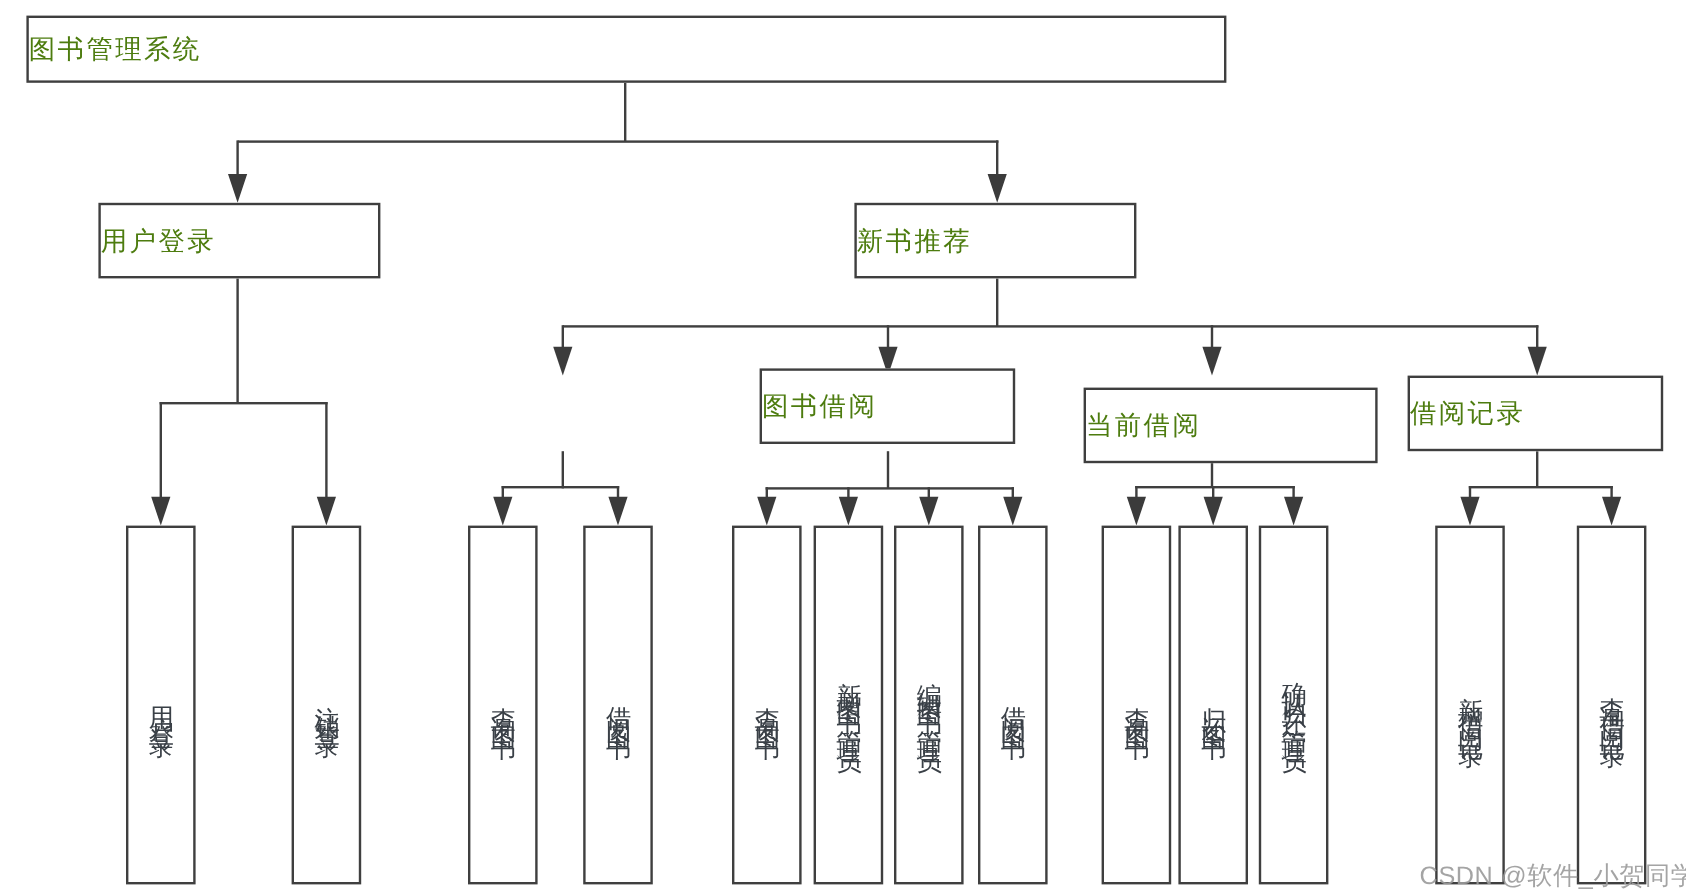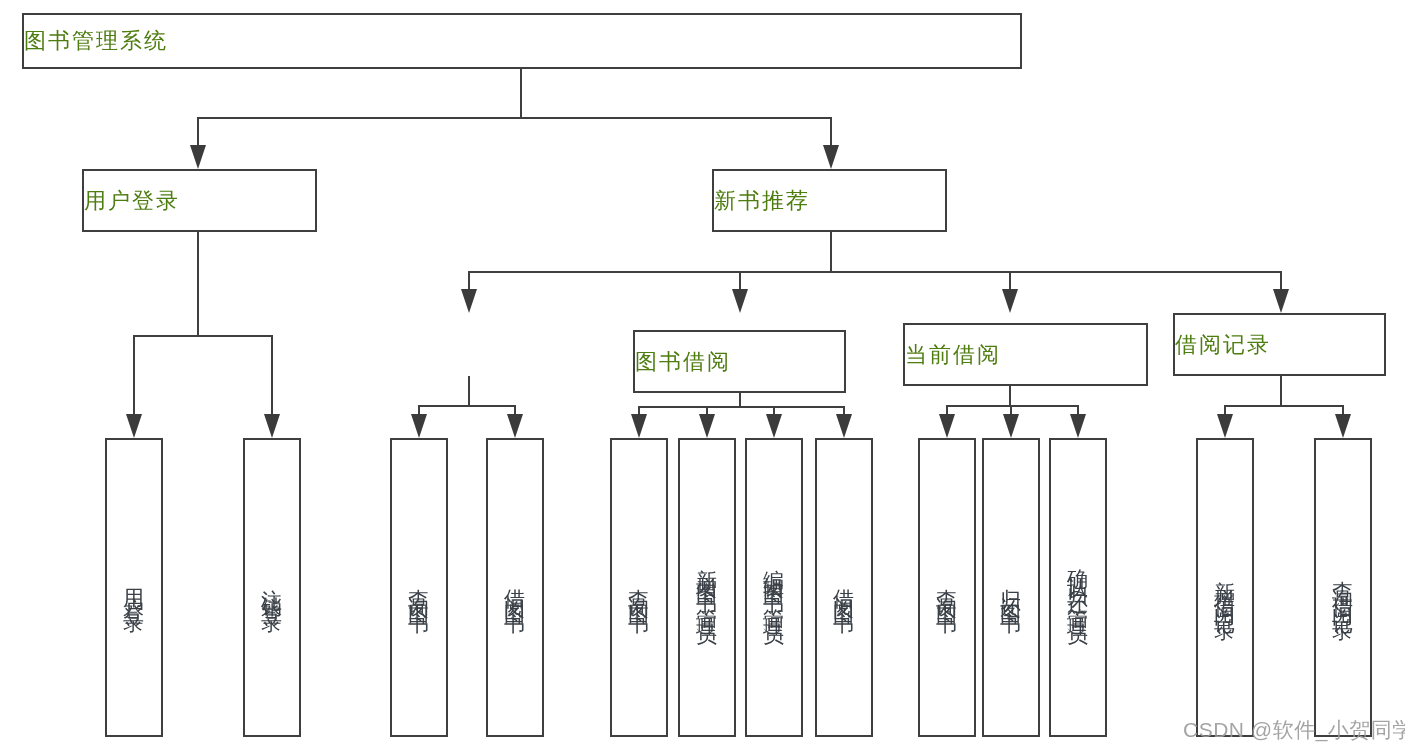--- a/index.html
+++ b/index.html
@@ -143,21 +143,21 @@
     <span>图书管理系统</span>
   </div>
 
   <div class="hbox" style="left:82px;top:169px;width:235px;height:63px;">
     <span>用户登录</span>
   </div>
   <div class="hbox" style="left:712px;top:169px;width:235px;height:63px;">
     <span>新书推荐</span>
   </div>
 
-  <div class="hbox" style="left:633px;top:330px;width:213px;height:63px;">
+  <div class="hbox" style="left:633px;top:307px;width:213px;height:63px;">
     <span>图书借阅</span>
   </div>
   <div class="hbox" style="left:903px;top:323px;width:245px;height:63px;">
     <span>当前借阅</span>
   </div>
   <div class="hbox" style="left:1173px;top:313px;width:213px;height:63px;">
     <span>借阅记录</span>
   </div>
 
   <div class="vbox" style="left:105px;">

